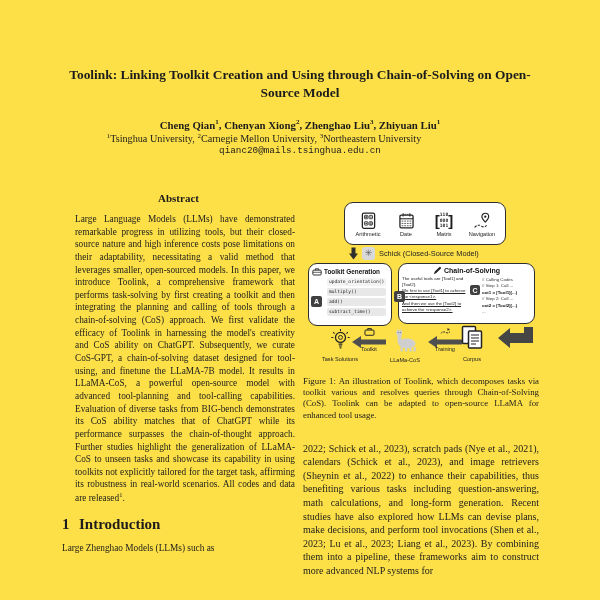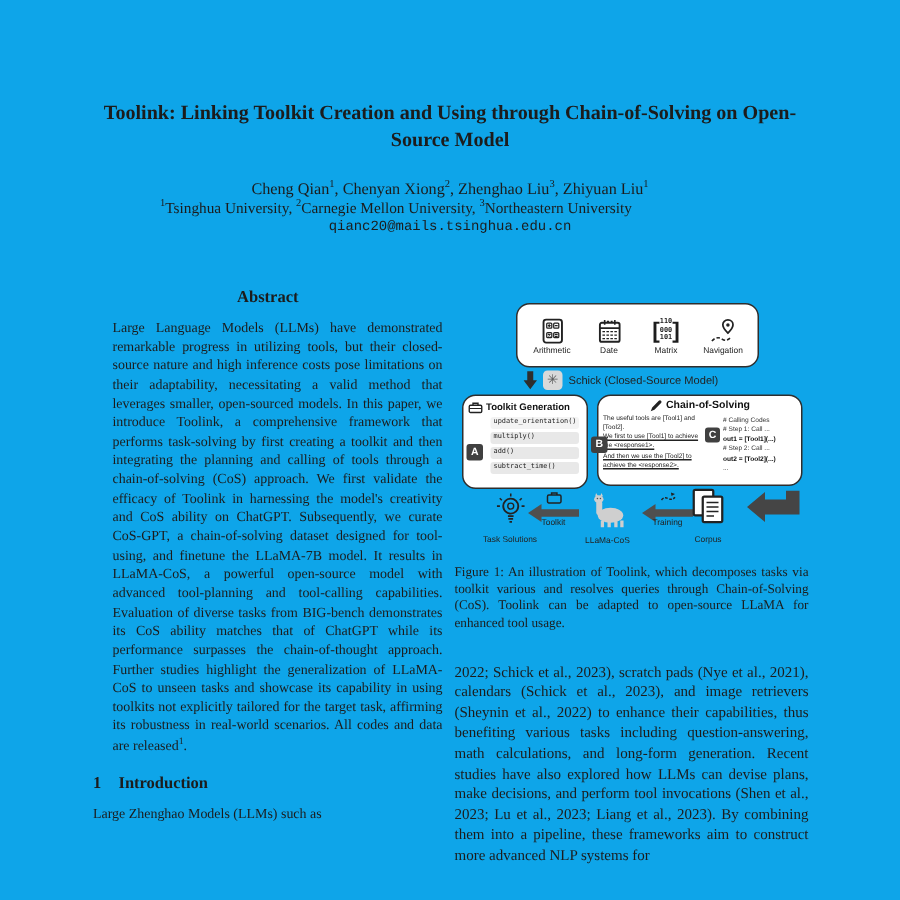--- a/index.html
+++ b/index.html
@@ -1,36 +1,36 @@
 <!DOCTYPE html>
 <html><head>
 <meta charset="utf-8">
 <style>
   * { margin:0; padding:0; box-sizing:border-box; }
   html,body { background:#ffffff; }
   .page {
-    position:relative; width:600px; height:600px; background:#0ea5e9; overflow:hidden;
+    position:relative; width:600px; height:600px; background:#fde047; overflow:hidden;
     font-family:"Liberation Serif","DejaVu Serif",serif; color:#1c1c1c;
   }
   
   .title { position:absolute; top:66px; left:55px; width:490px; text-align:center;
            font-size:13.4px; font-weight:bold; line-height:1.32; }
   .authors { position:absolute; top:118px; left:0; width:600px; text-align:center;
-             font-size:10.8px; font-weight:normal; }
+             font-size:10.8px; font-weight:bold; }
   .authors sup, .affils sup { font-size:7px; }
   .affils { position:absolute; top:132px; left:0; width:528px; text-align:center; font-size:10.2px; }
   .email  { position:absolute; top:145px; left:0; width:600px; text-align:center;
             font-family:Liberation Mono, monospace; font-size:9.3px; }
   
   .col-left  { position:absolute; left:62px;  top:192px; width:233px; }
   .col-right { position:absolute; left:303px; top:200px; width:236px; }
   .abs-head { text-align:center; font-size:11px; font-weight:bold; margin-bottom:9px; }
   .abs-body { margin-left:13px; font-size:9.3px; line-height:1.36; text-align:justify; }
   .abs-body sup { font-size:6.5px; }
-  .sec-head { margin-top:11px; font-size:11px; font-weight:bold; }
+  .sec-head { margin-top:11px; font-size:15px; font-weight:bold; }
   .sec-head .num { display:inline-block; width:17px; }
   .intro-body { margin-top:9px; font-size:9.3px; line-height:1.36; text-align:justify; }
   .figcaption { margin-top:6px; font-size:8.8px; line-height:1.27; text-align:justify; }
   .body-right { margin-top:21px; font-size:10px; line-height:1.36; text-align:justify; }
   
   .fig { position:relative; width:236px; height:170px;
          font-family:"Liberation Sans","DejaVu Sans",sans-serif; }
   .box { border:1.6px solid #2e2e2e; border-radius:9px; background:#fff; }
   .fig-tasks { position:absolute; left:41px; top:2px; width:162px; height:43px;
                display:flex; justify-content:space-around; align-items:center; padding:2px 4px 1px; }

